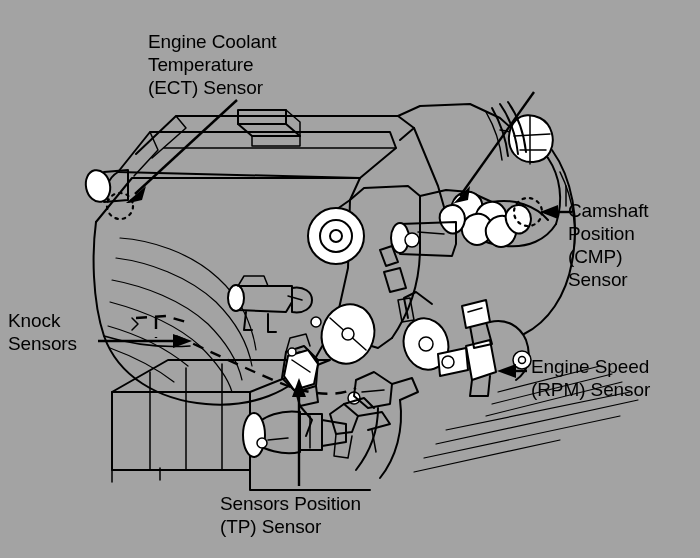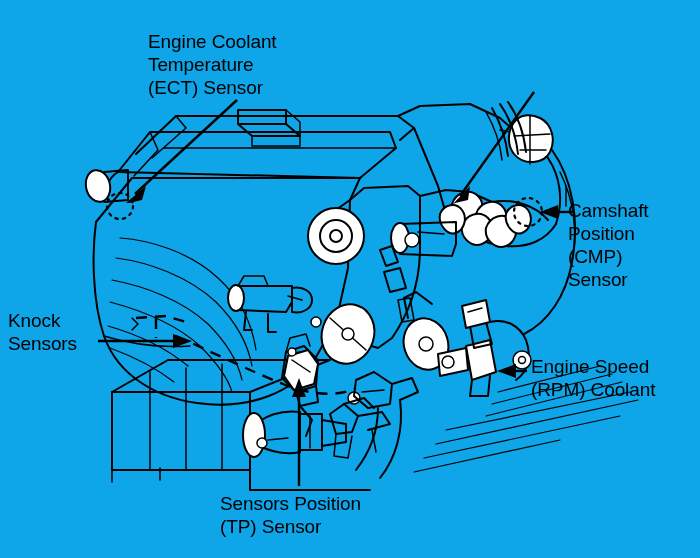--- a/index.html
+++ b/index.html
@@ -5,21 +5,21 @@
 <style>
   html, body {
     margin: 0;
     padding: 0;
     background: #ffffff;
   }
   #diagram-root {
     position: relative;
     width: 700px;
     height: 558px;
-    background: #0ea5e9;
+    background: #a3a3a3;
     font-family: "Liberation Sans", sans-serif;
     overflow: hidden;
   }
   #engine-svg {
     position: absolute;
     top: 0;
     left: 0;
     width: 700px;
     height: 558px;
   }
@@ -288,21 +288,21 @@
 Temperature
 (ECT) Sensor</div>
 
 
   <div class="callout-label lbl-cmp">Camshaft
 Position
 (CMP)
 Sensor</div>
 
   <div class="callout-label lbl-rpm">Engine Speed
-(RPM) Coolant</div>
+(RPM) Sensor</div>
 
   <div class="callout-label lbl-knock">Knock
 Sensors</div>
 
   <div class="callout-label lbl-tp">Sensors Position
 (TP) Sensor</div>
 
 </div>
 
 </body></html>

